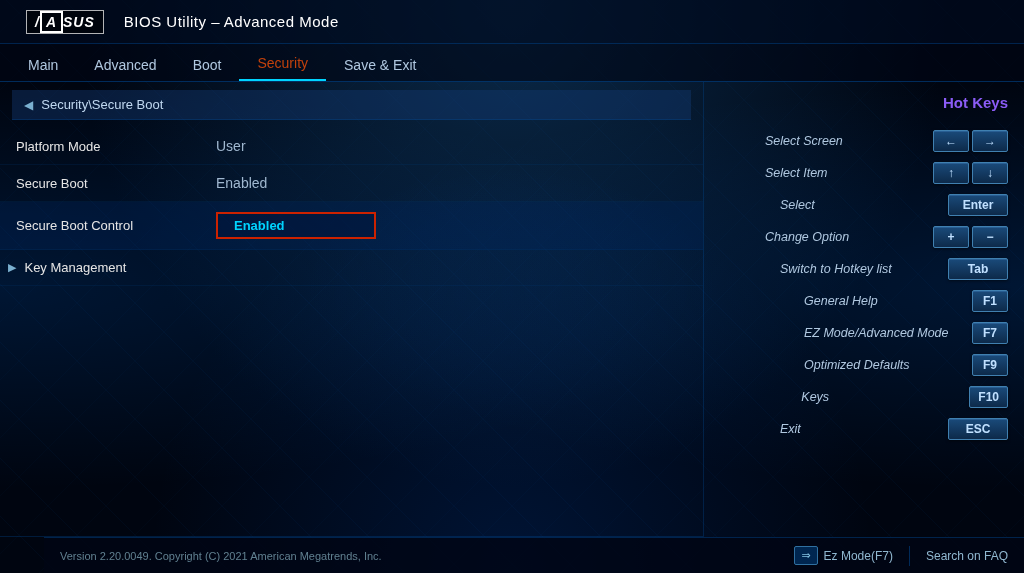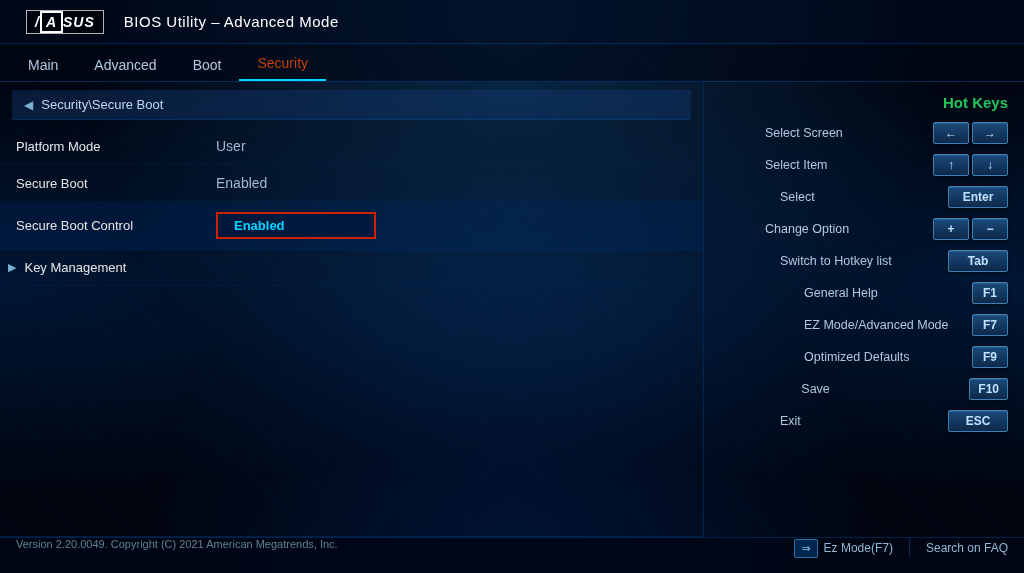--- a/index.html
+++ b/index.html
@@ -216,40 +216,41 @@
     .right-panel {
       width: 320px;
       padding: 12px 16px;
       display: flex;
       flex-direction: column;
       gap: 4px;
       flex-shrink: 0;
     }
 
     .hotkeys-title {
-      color: #22c55e;
+      color: #8b5cf6;
       font-size: 15px;
       font-weight: 600;
-      margin-bottom: 4px;
+      margin-bottom: 12px;
       text-align: right;
     }
 
     .hotkey-row {
       display: flex;
       align-items: center;
       justify-content: flex-end;
       gap: 8px;
       padding: 3px 0;
     }
 
     .hotkey-desc {
       color: #b0c8e0;
       font-size: 12.5px;
       text-align: left;
       min-width: 160px;
+      font-style: italic;
     }
 
     .key-btn {
       background: linear-gradient(180deg, #1a4a7a 0%, #0d2a4a 100%);
       border: 1px solid #4080b0;
       color: #c0e0ff;
       font-size: 12px;
       font-weight: 600;
       padding: 3px 8px;
       min-width: 36px;
@@ -267,23 +268,24 @@
       display: flex;
       gap: 3px;
     }
 
     
     .footer {
       height: 36px;
       background: rgba(0,5,20,0.8);
       border-top: 1px solid rgba(0,80,160,0.4);
       display: flex;
-      align-items: flex-start;
+      align-items: center;
       justify-content: space-between;
       padding: 0 16px;
+      margin-left: 44px;
     }
 
     .footer-left {
       color: #608090;
       font-size: 11px;
     }
 
     .footer-right {
       display: flex;
       align-items: center;
@@ -330,20 +332,21 @@
   <div class="header">
     <div class="logo" style="color: rgb(255, 255, 255); font-weight: 900; font-size: 16px; letter-spacing: 2px; margin-right: 20px; font-style: italic; background: rgba(0, 0, 0, 0.5); border: 1.5px solid rgba(255, 255, 255, 0.7); padding: 2px 8px;"><span style="font-style:italic;font-weight:900;letter-spacing:1px;border:none;padding:0;">/<span>A</span>SUS</span></div>
     <div class="title">BIOS Utility – Advanced Mode</div>
   </div>
 
   <div class="nav">
     <div class="nav-item">Main</div>
     <div class="nav-item">Advanced</div>
     <div class="nav-item">Boot</div>
     <div class="nav-item active">Security</div>
+    <div class="nav-item">Save &amp; Exit</div>
   </div>
 
   <div class="main">
 
     <div class="left-panel">
 
       <div class="breadcrumb-bar">
         <span class="breadcrumb-arrow">◀</span>
         <span class="breadcrumb-text">Security\Secure Boot</span>
       </div>
@@ -421,21 +424,21 @@
         <div class="hotkey-desc">EZ Mode/Advanced Mode</div>
         <div class="key-btn">F7</div>
       </div>
 
       <div class="hotkey-row">
         <div class="hotkey-desc">Optimized Defaults</div>
         <div class="key-btn">F9</div>
       </div>
 
       <div class="hotkey-row">
-        <div class="hotkey-desc">Save</div>
+        <div class="hotkey-desc">Keys</div>
         <div class="key-btn">F10</div>
       </div>
 
       <div class="hotkey-row">
         <div class="hotkey-desc">Exit</div>
         <div class="key-btn wide">ESC</div>
       </div>
 
     </div>
   </div>

